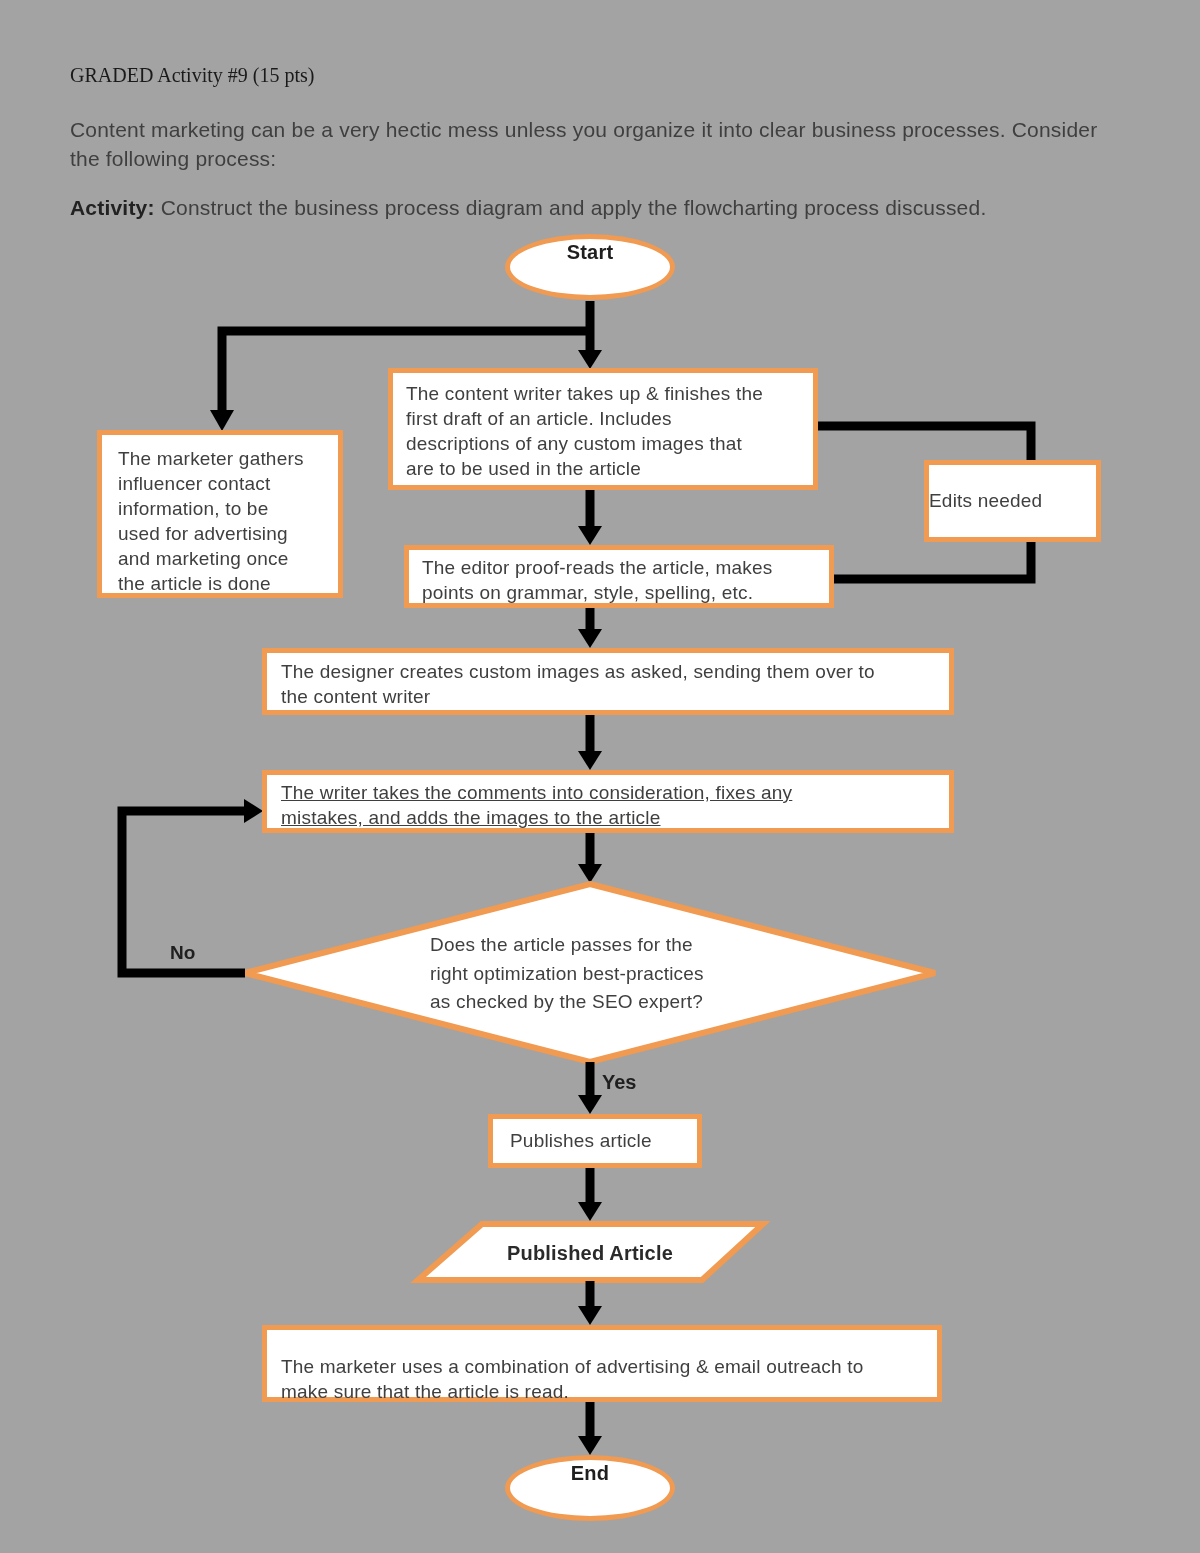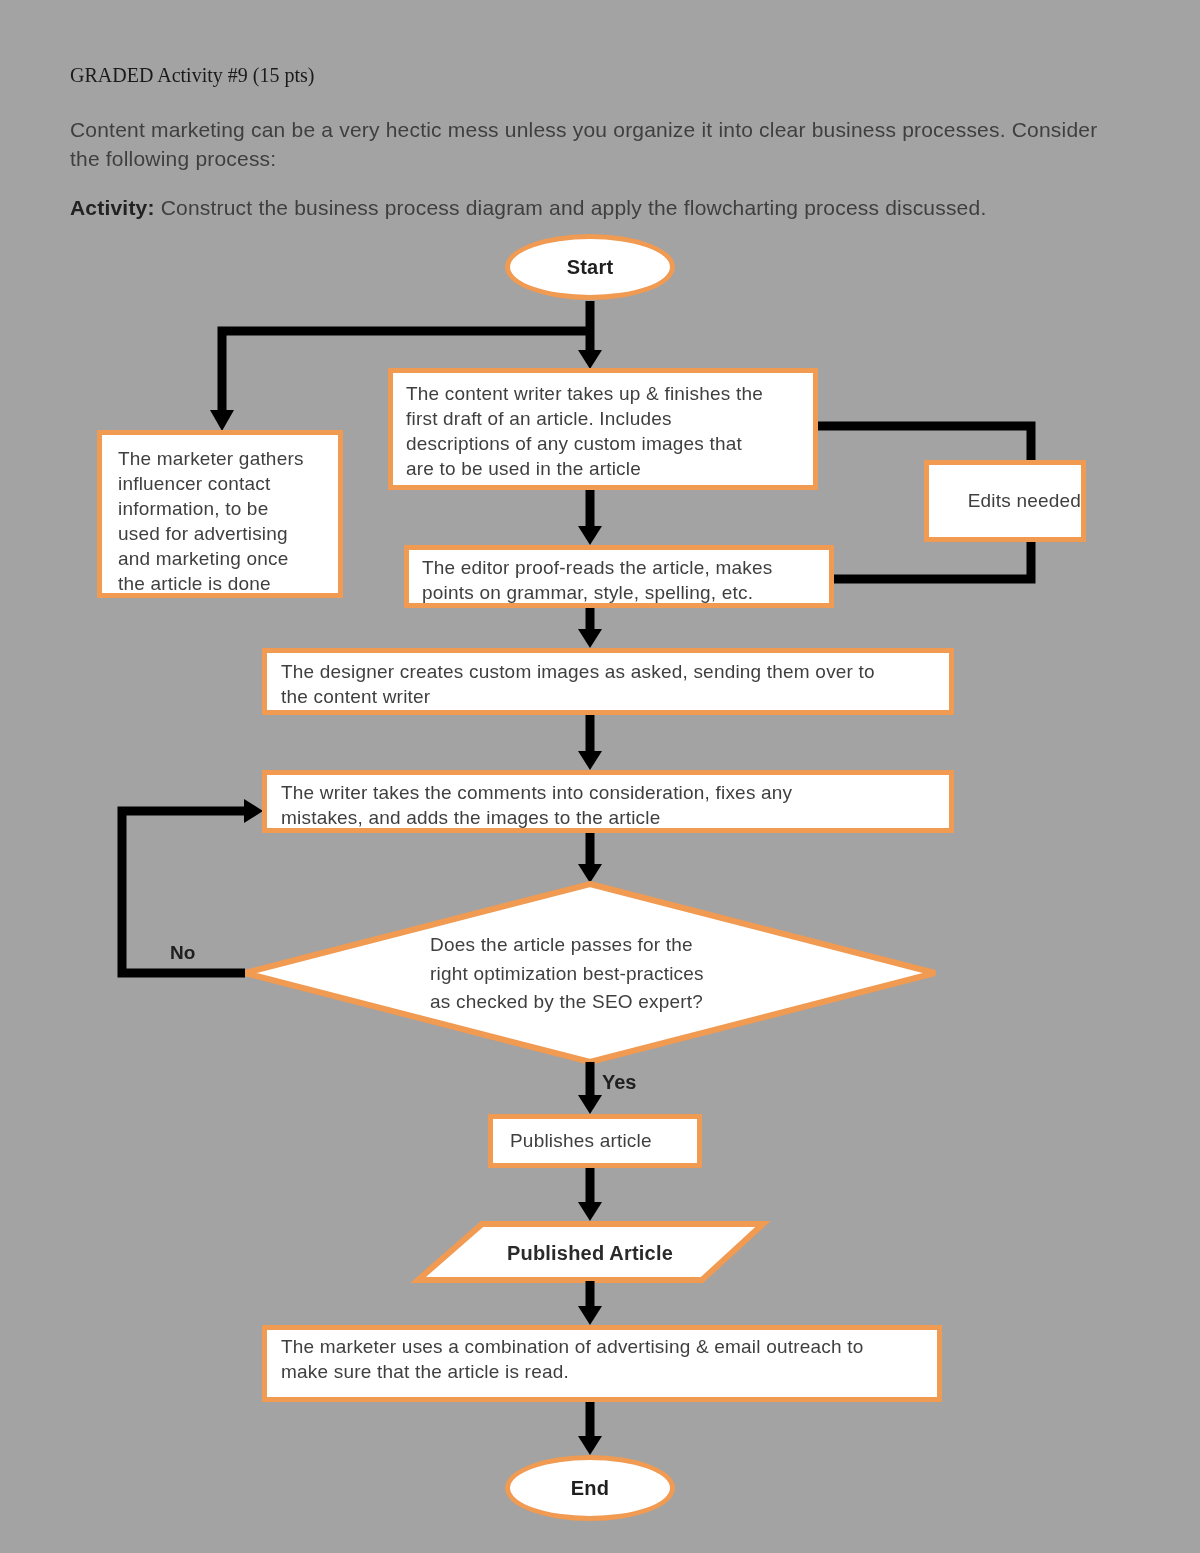--- a/index.html
+++ b/index.html
@@ -33,33 +33,33 @@
   .shape-orange{fill:#ffffff;stroke:#f09a52;stroke-width:6;stroke-linejoin:miter;}
   
   .node{
     position:absolute;z-index:2;box-sizing:border-box;
     background:#ffffff;border:5px solid #f09a52;
     color:#3f3f3f;font-size:19px;line-height:1.32;
     letter-spacing:.2px;white-space:pre-line;
   }
   .oval{
     border-radius:50%;border-width:5px;
-    display:flex;align-items:center;justify-content:center;
+    display:flex;justify-content:center;
     font-weight:600;color:#1f1f1f;white-space:nowrap;font-size:20px;
   }
   .start-oval{left:505px;top:234px;width:170px;height:66px;}
   .end-oval{left:505px;top:1455px;width:170px;height:66px;}
   .marketer-box{left:97px;top:430px;width:246px;height:168px;padding:11px 10px 2px 16px;}
   .content-writer-box{left:388px;top:368px;width:430px;height:122px;padding:8px 6px 2px 13px;}
-  .edits-box{left:924px;top:460px;width:162px;height:82px;display:flex;align-items:center;justify-content:flex-end;}
+  .edits-box{left:924px;top:460px;width:177px;height:82px;display:flex;align-items:center;justify-content:flex-start;}
   .editor-box{left:388px;top:545px;width:430px;height:63px;padding:5px 6px 0 13px;margin-left:16px;}
   .designer-box{left:262px;top:648px;width:692px;height:67px;padding:6px 10px 0 14px;}
-  .writer-box{left:262px;top:770px;width:692px;height:63px;padding:5px 10px 0 14px;}
+  .writer-box{left:262px;top:770px;width:692px;height:63px;padding:5px 10px 0 14px;text-decoration:underline;}
   .publishes-box{left:488px;top:1114px;width:214px;height:54px;display:flex;align-items:center;padding-left:17px;}
-  .marketer-uses-box{left:262px;top:1325px;width:680px;height:77px;padding:4px 10px 0 14px;}
+  .marketer-uses-box{left:262px;top:1325px;width:680px;height:77px;padding:24px 10px 0 14px;}
   
   .float-text{
     position:absolute;z-index:3;color:#3f3f3f;font-size:19px;
     line-height:1.5;letter-spacing:.2px;white-space:pre-line;
   }
   .diamond-text{left:430px;top:931px;width:340px;text-align:left;}
   .para-text{
     left:440px;top:1238px;width:300px;text-align:center;
     font-weight:700;color:#2a2a2a;font-size:20px;
   }

